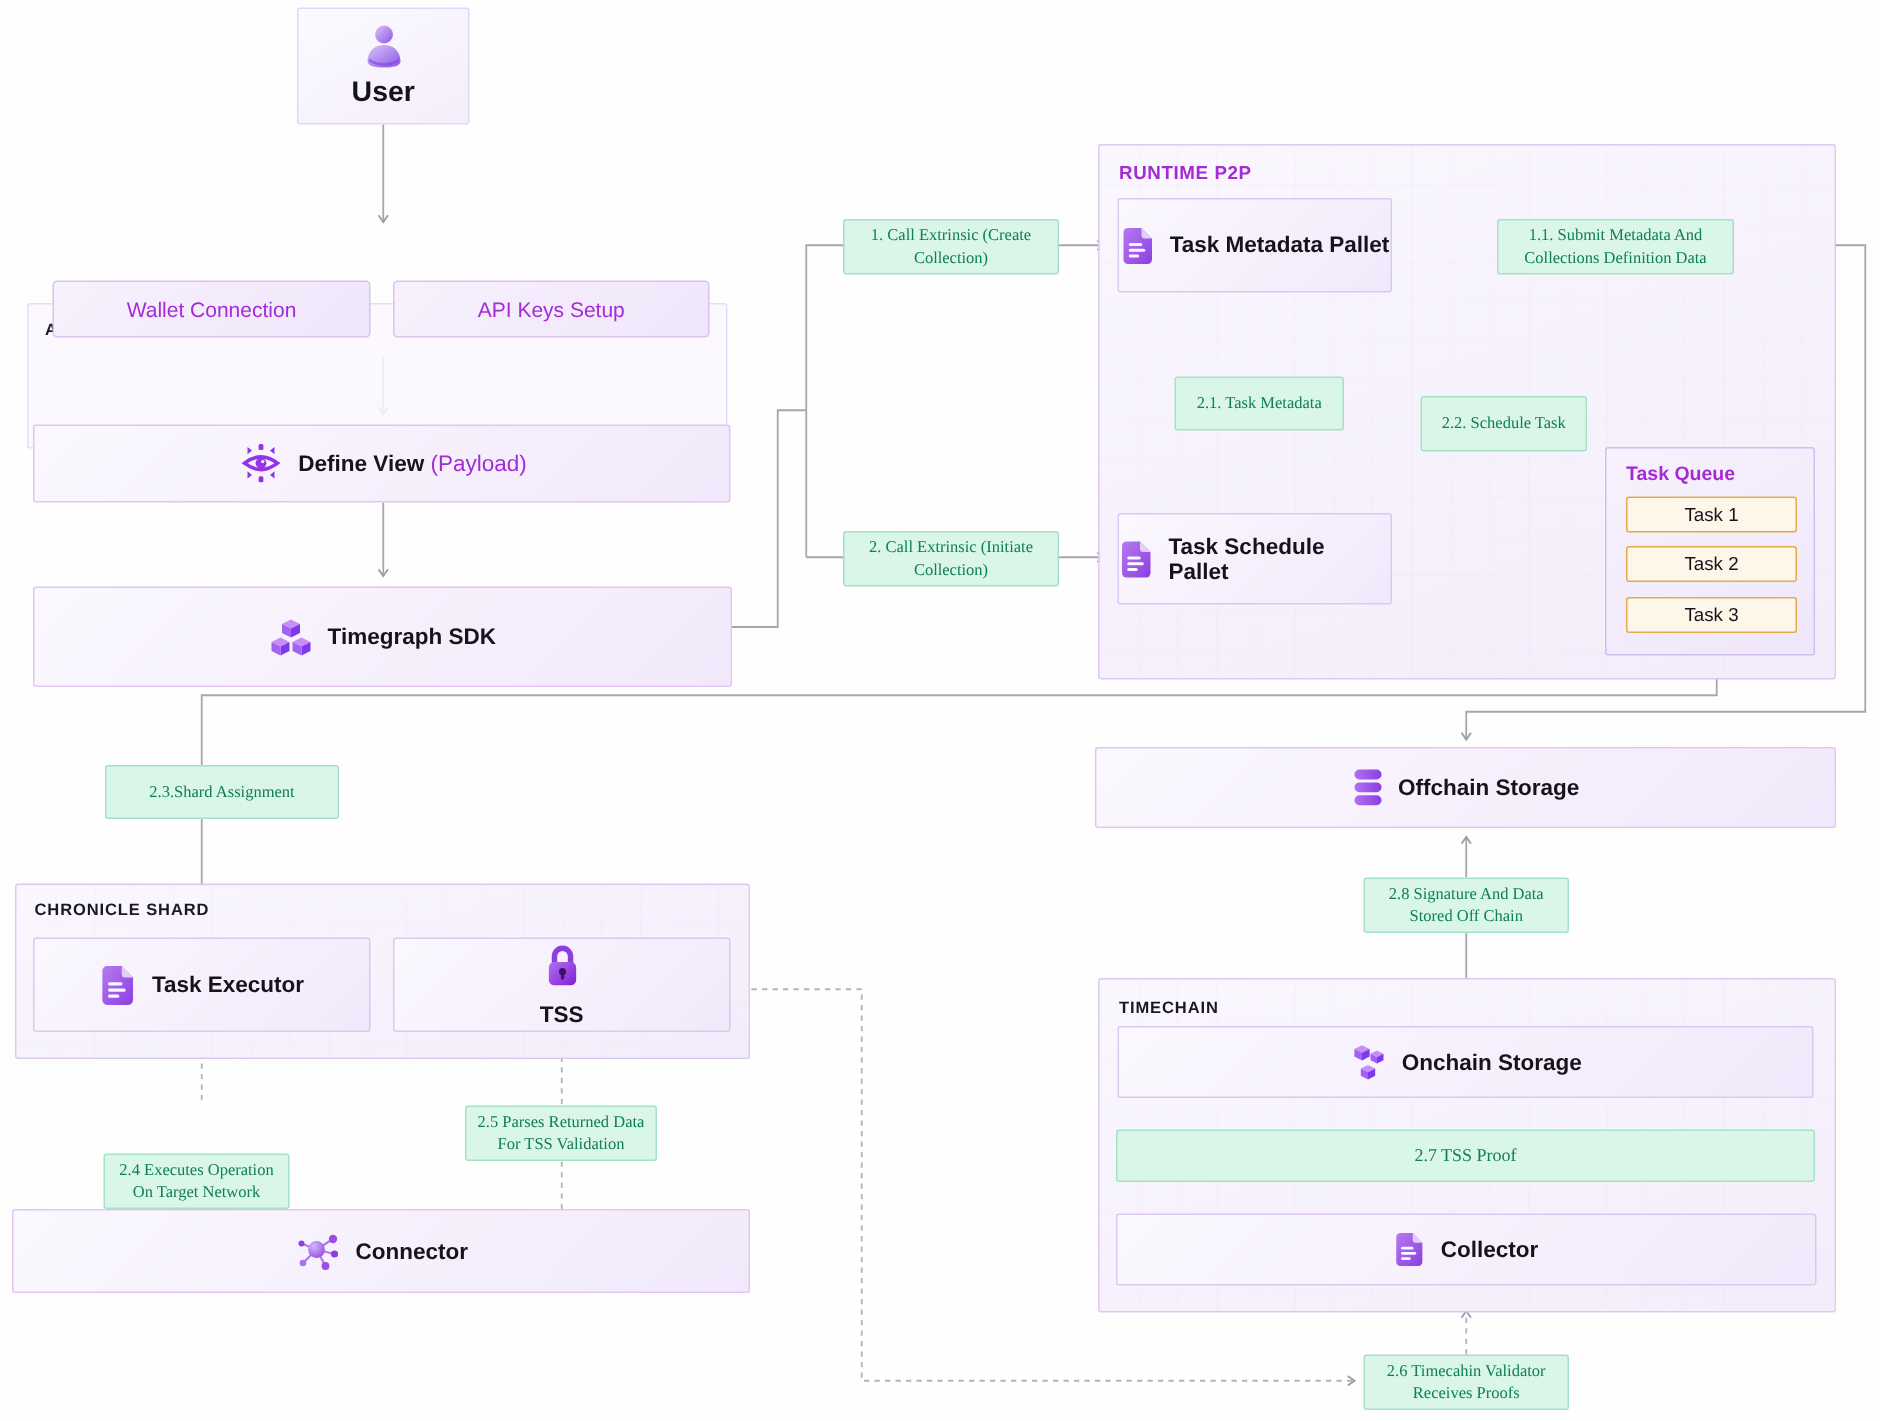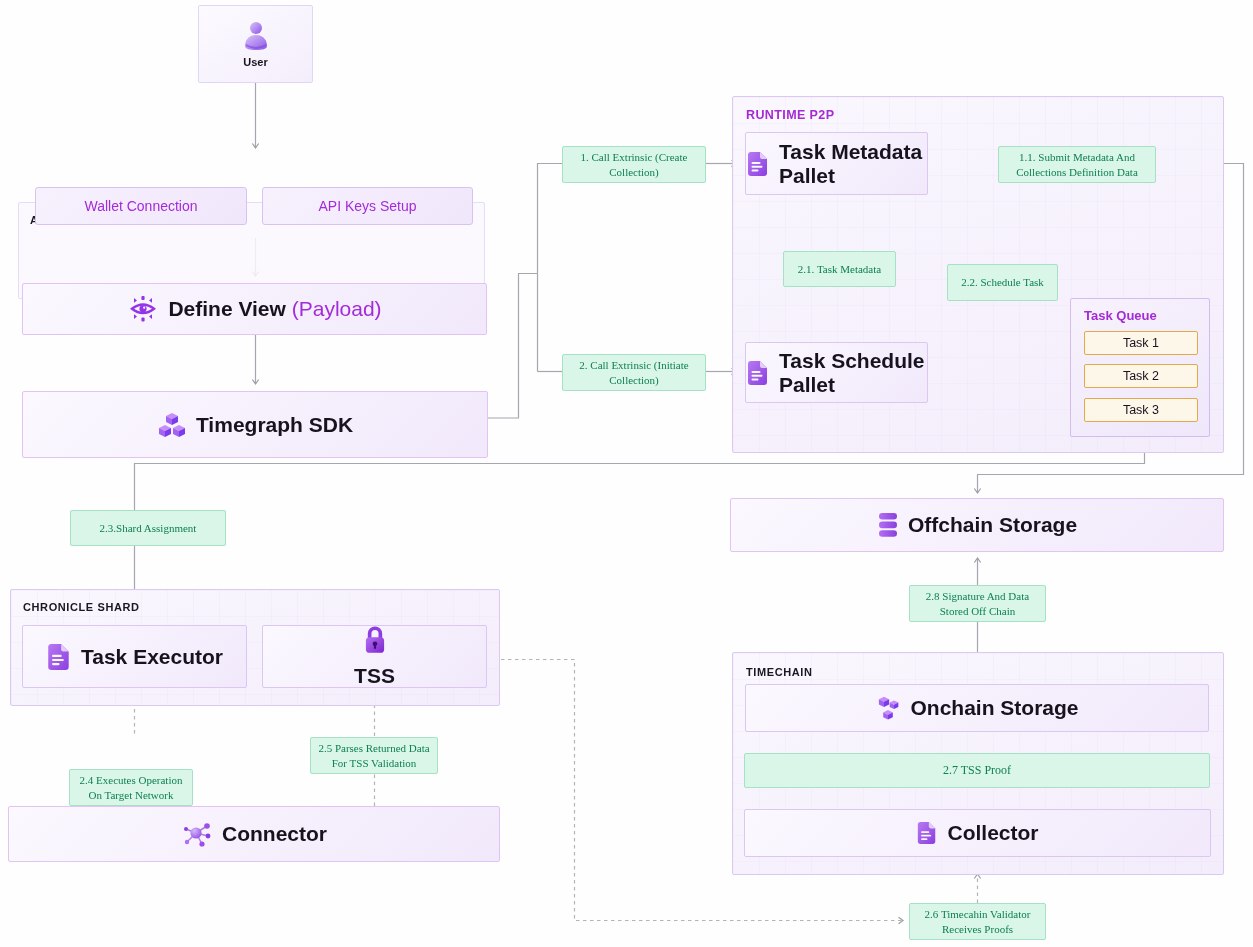--- a/index.html
+++ b/index.html
@@ -22,40 +22,40 @@
     border-radius:2px; z-index:2; }
   .container.dotted { border:1.6px dotted #c9a0e8; background:transparent; }
   .sec-label-purple { font-size:12.5px; font-weight:bold; color:#a42bd4; letter-spacing:.4px; }
   .sec-label-dark { font-size:11px; font-weight:bold; color:#1b1723; letter-spacing:.6px; }
 
   
   .node { background:linear-gradient(135deg,#fbf8ff 0%, #f1e9fb 100%);
     border:1px solid #dcc7f3; border-radius:2px; z-index:3;
     display:flex; align-items:center; justify-content:center; gap:9px; }
   .node.pinkish { border-color:#e3c3f2; }
-  .node-label { font-size:21px; font-weight:bold; color:#17131d; }
+  .node-label { font-size:15px; font-weight:bold; color:#17131d; }
   .node-label .payload { color:#a42bd8; font-weight:normal; }
 
   .subpanel { background:rgba(250,247,254,.85); border:1px solid #e7dcf7; border-radius:2px; z-index:3; }
   .chip { background:linear-gradient(135deg,#f7f1fd,#f0e6fb); border:1px solid #d9c2f1; border-radius:3px;
     display:flex; align-items:center; justify-content:center; z-index:4;
     font-size:14px; color:#a42bd8; }
 
   .greenlabel { background:#d9f6e8; border:1px solid #a5e2c5; border-radius:2px; z-index:4;
     display:flex; align-items:center; justify-content:center; text-align:center;
     font-size:11px; line-height:1.32; color:#0f8050; padding:2px 4px;font-family:Liberation Serif, serif; }
 
   .queue { background:linear-gradient(150deg,#f7f2fd,#efe7fa); border:1px solid #d3bcee; border-radius:2px; z-index:3; }
   .queue-title { font-size:13px; font-weight:bold; color:#a42bd4; }
   .qitem { background:#fdf7ea; border:1px solid #e3a94e; border-radius:2px; z-index:4;
     display:flex; align-items:center; justify-content:center; font-size:12.5px; color:#17131d; }
 
   .userbox { background:linear-gradient(150deg,#fcfaff,#f4eefc); border:1px solid #e2d6f6; border-radius:2px; z-index:3;
     display:flex; flex-direction:column; align-items:center; justify-content:center; gap:4px; }
-  .userbox .node-label { font-size:11px; }
+  .userbox .node-label { font-size:19px; }
 
   .icon { display:inline-flex; flex:none; }
 </style>
 </head>
 <body>
 
 <div class="canvas">
 
   <svg class="wires" width="1253" height="947" viewBox="0 0 1253 947">
     <defs>

